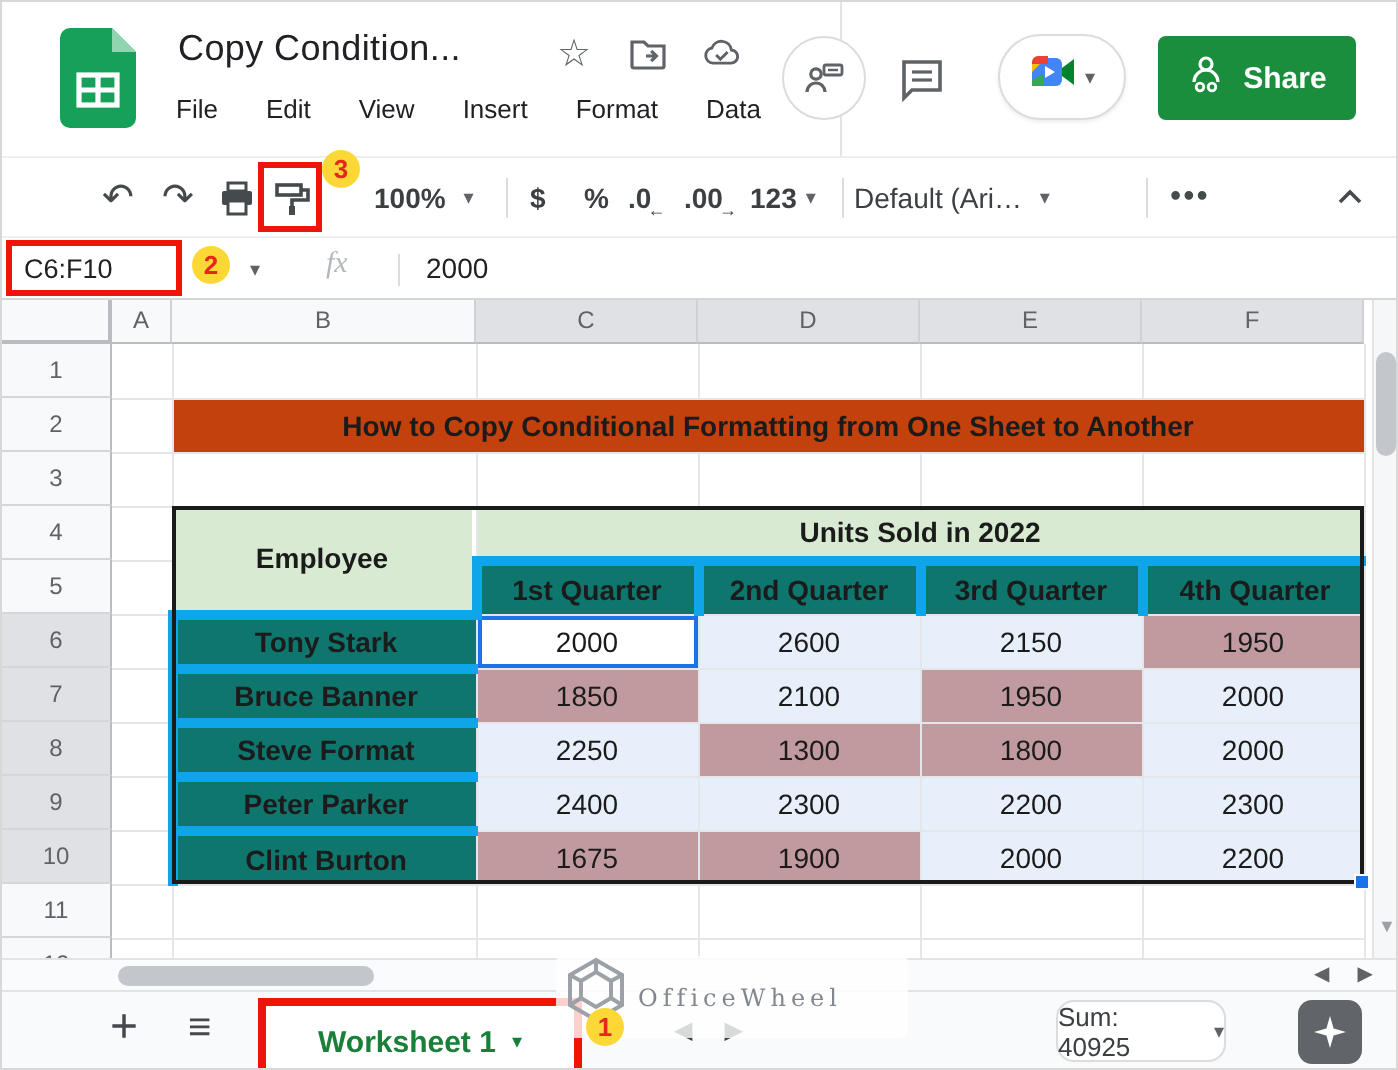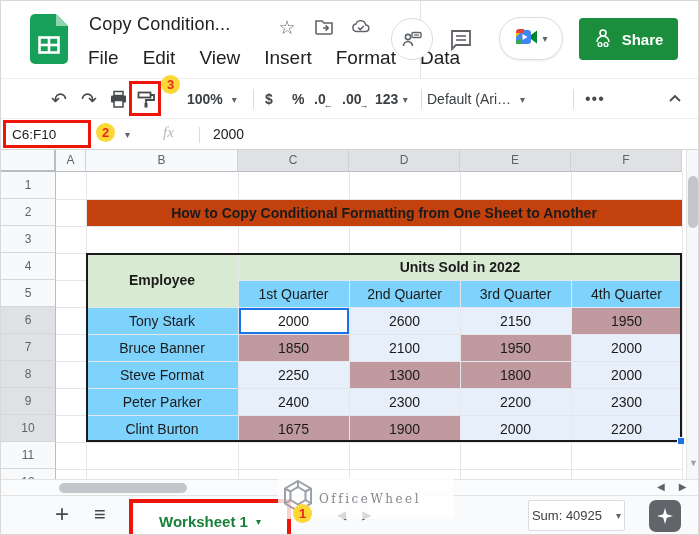--- a/index.html
+++ b/index.html
@@ -8,21 +8,21 @@
   #app { position:absolute; inset:0; width:699px; height:535px; background:#fff; border:1px solid #d8d8d8; overflow:hidden; }
 
   
   #topbar { position:absolute; left:0; top:0; width:699px; height:77px; background:#fff; }
   #topbar .vdiv { position:absolute; left:419px; top:0; width:1px; height:77px; background:#e4e4e4; }
   .sheets-logo { position:absolute; left:29px; top:13px; }
   .doc-title { position:absolute; left:88px; top:13px; font-size:18px; color:#202124; letter-spacing:.2px; }
   .title-icons { position:absolute; left:276px; top:16px; display:flex; gap:17px; align-items:center; color:#5f6368; }
   .title-icons .ticon { width:20px; height:20px; display:inline-flex; align-items:center; justify-content:center; font-size:19px; }
   #menubar { position:absolute; left:86px; top:44px; display:flex; gap:22px; }
-  #menubar .menu { font-size:19px; color:#202124; padding:2px 1px; cursor:default;text-align:right; }
+  #menubar .menu { font-size:13px; color:#202124; padding:2px 1px; cursor:default;text-align:right; }
   .activity-btn { position:absolute; left:390px; top:17px; width:42px; height:42px; border:1px solid #dadce0; border-radius:50%; display:flex; align-items:center; justify-content:center; background:#fff; }
   .comment-btn { position:absolute; left:446px; top:25px; width:28px; height:28px; display:flex; align-items:center; justify-content:center; }
   .meet-btn { position:absolute; left:498px; top:16px; width:64px; height:43px; border:1px solid #dadce0; border-radius:22px; background:#fff; display:flex; align-items:center; justify-content:center; gap:4px; box-shadow:0 1px 2px rgba(0,0,0,.08); }
   .share-btn { position:absolute; left:578px; top:17px; width:99px; height:42px; border-radius:4px; display:flex; align-items:center; justify-content:center; gap:8px; color:#fff; font-size:15px; font-weight:bold; }
   .caret { color:#5f6368; font-size:10px; }
 
   
   #toolbar { position:absolute; left:0; top:77px; width:699px; height:40px; background:#fff; border-top:1px solid #eceef0; }
   .tb { position:absolute; top:0; height:40px; display:flex; align-items:center; color:#454a4d; }
   .tb-txt { font-size:14px; color:#3c4043; font-weight:bold; }
@@ -41,21 +41,21 @@
   #grid { position:absolute; left:0; top:149px; width:699px; height:329px; background:#fff; overflow:hidden; }
   .corner { position:absolute; left:0; top:0; width:55px; height:22px; background:#f8f9fa; border-right:2px solid #b9bdc1; border-bottom:2px solid #b9bdc1; }
   .colh { position:absolute; top:0; height:22px; background:#f8f9fa; border-right:1px solid #cfd1d4; border-bottom:1px solid #b9bdc1; font-size:12px; color:#5f6368; text-align:center; line-height:21px; }
   .colh.sel { background:#dfe1e5; }
   .rowh { position:absolute; left:0; width:55px; height:27px; background:#f8f9fa; border-right:1px solid #b9bdc1; border-bottom:1px solid #d4d6d9; font-size:12px; color:#5f6368; text-align:center; line-height:26px; }
   .rowh.sel { background:#dfe1e5; }
   #cells { position:absolute; left:55px; top:22px; border-collapse:collapse; table-layout:fixed; }
   #cells td { border-right:1px solid #e4e6e9; border-bottom:1px solid #e4e6e9; height:27px; padding:0; font-size:14px; color:#1b1b1b; text-align:center; vertical-align:middle; overflow:hidden; white-space:nowrap; }
   td.banner { background:#c2410c; border-bottom:3px solid #2222dd; border-right:none; font-weight:bold; font-size:15px; color:#000; }
   td.gh { background:#d9ead3; border:1px solid #1a1a1a; font-weight:bold; color:#000; }
-  td.tan { background:#7dd3fc; border:1px solid #0ea5e9; font-weight:normal; color:#000; }
+  td.tan { background:#0f766e; border:5px solid #0ea5e9; font-weight:bold; color:#000; }
   td.data { background:#e7effb; border:1px solid #1a1a1a; }
   td.low { background:#c09a9e; color:#e81414; }
   td.active { background:#fff; box-shadow:inset 0 0 0 2px #1a73e8; }
   .table-outline { position:absolute; left:85px; top:103px; width:596px; height:189px; border:2px solid #1a1a1a; pointer-events:none; }
   .fill-handle { position:absolute; left:676px; top:287px; width:8px; height:8px; background:#1a73e8; border:1px solid #fff; }
   .vscroll { position:absolute; left:685px; top:0; width:14px; height:329px; background:#f6f7f8; border-left:1px solid #e4e4e4; }
   .vthumb { position:absolute; left:687px; top:26px; width:10px; height:52px; background:#c3c6cb; border-radius:5px; }
   .vscroll-arrow { position:absolute; left:688px; top:308px; font-size:9px; color:#9aa0a6; }
 
   
@@ -64,21 +64,21 @@
   .hs-arrows { position:absolute; left:656px; top:1px; display:flex; gap:14px; font-size:10px; color:#5f6368; }
 
   
   #footer { position:absolute; left:0; top:494px; width:699px; height:41px; background:#f9fafb; border-top:1px solid #e3e3e3; }
   .add-sheet { position:absolute; left:54px; top:4px; font-size:24px; color:#45494d; }
   .all-sheets { position:absolute; left:93px; top:7px; font-size:20px; color:#45494d; }
   .tab-box { position:absolute; left:128px; top:3px; width:162px; height:44px; border:4px solid #ee1508; background:#fff; display:flex; align-items:center; justify-content:center; gap:8px; }
   .tab-label { font-size:15px; font-weight:bold; color:#188038; }
   .tab-caret { color:#188038; font-size:10px; }
   .tab-nav { position:absolute; left:336px; top:12px; display:flex; gap:16px; font-size:12px; color:#3c4043; }
-  .sum-pill { position:absolute; left:527px; top:4px; width:97px; height:31px; background:#fff; border:1px solid #dadce0; border-radius:2px; display:flex; align-items:center; justify-content:center; gap:14px; font-size:13px; color:#3c4043; }
+  .sum-pill { position:absolute; left:527px; top:4px; width:85px; height:31px; background:#fff; border:1px solid #dadce0; border-radius:9px; display:flex; align-items:center; justify-content:center; gap:14px; font-size:13px; color:#3c4043; }
   .explore-btn { position:absolute; left:648px; top:4px; width:32px; height:32px; background:#616569; border-radius:7px; display:flex; align-items:center; justify-content:center; }
 
   
   .watermark { position:absolute; left:277px; top:477px; width:176px; height:41px; background:rgba(255,255,255,.8); border-radius:3px; display:flex; align-items:center; padding-left:4px; gap:5px; z-index:30; pointer-events:none; }
   .wm-text { font-family:"DejaVu Serif", serif; font-size:12px; letter-spacing:2.5px; color:#82878d; }
 
   
   .anno-box { position:absolute; border:3px solid #ee1508; z-index:40; pointer-events:none; }
   .badge { position:absolute; width:19px; height:19px; border-radius:50%; background:#fcd837; color:#e8271c; font-size:13px; font-weight:bold; text-align:center; line-height:19px; z-index:41; pointer-events:none; }
 </style>

